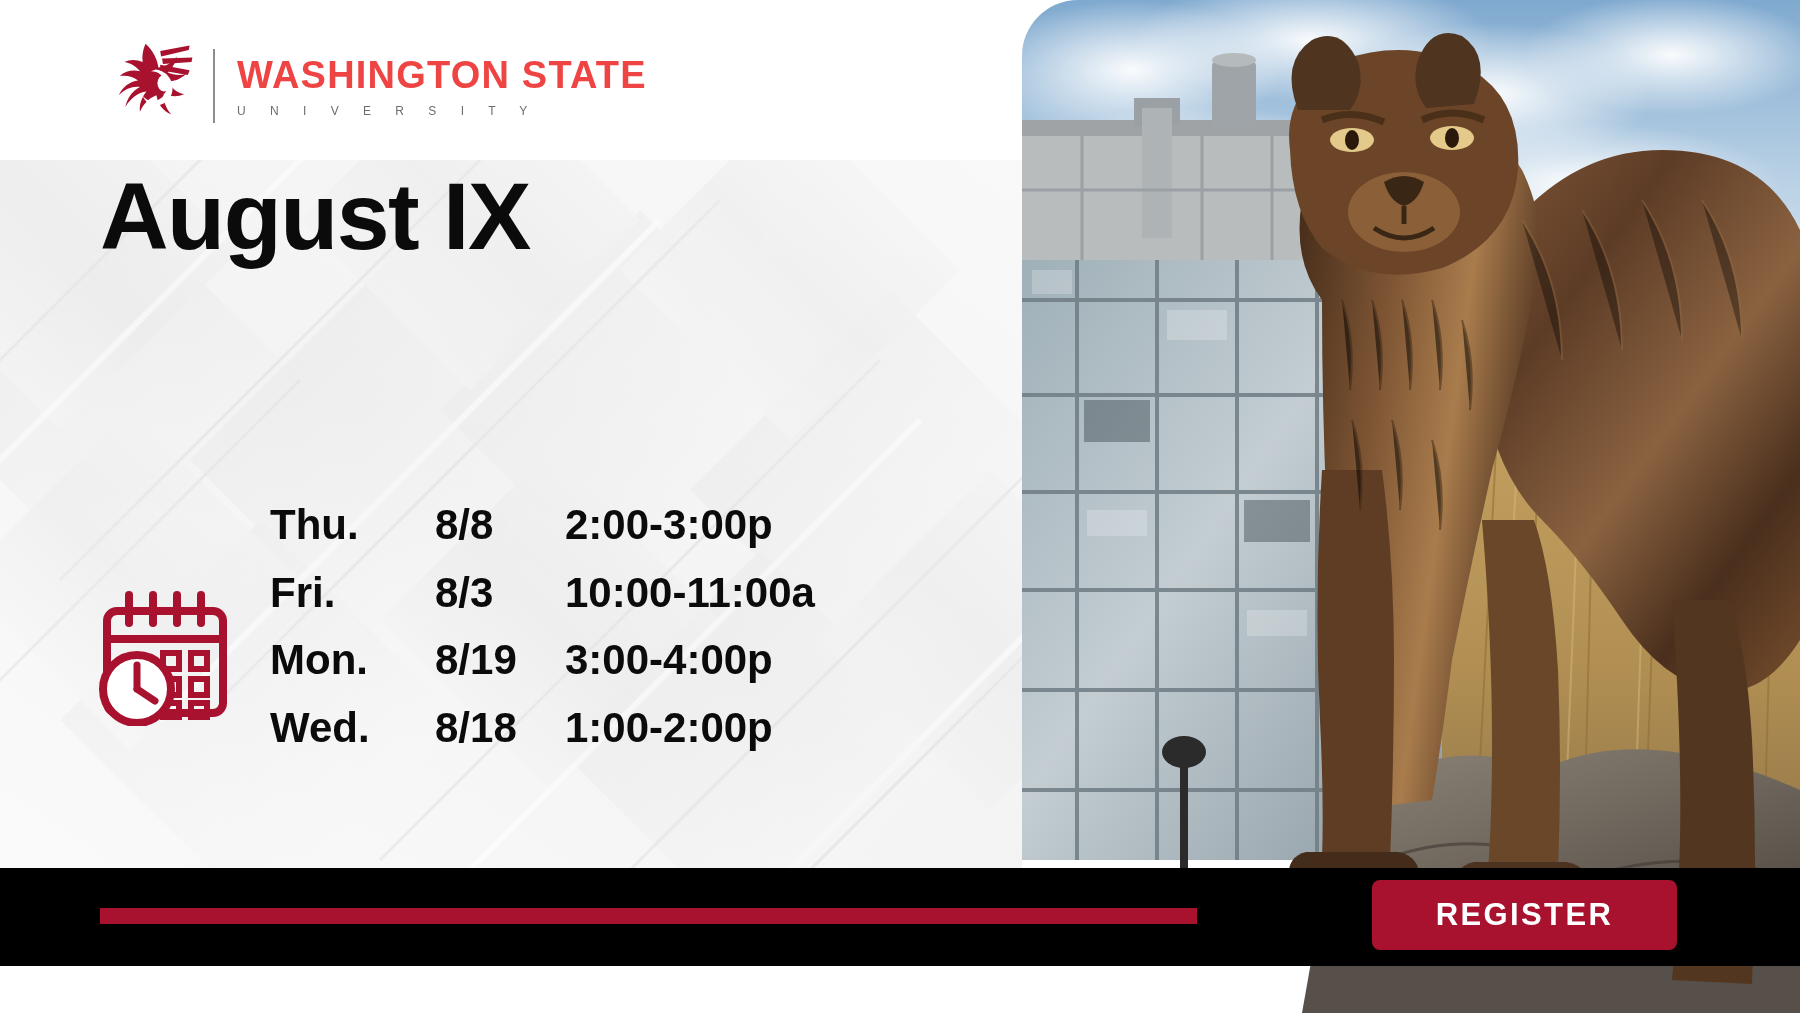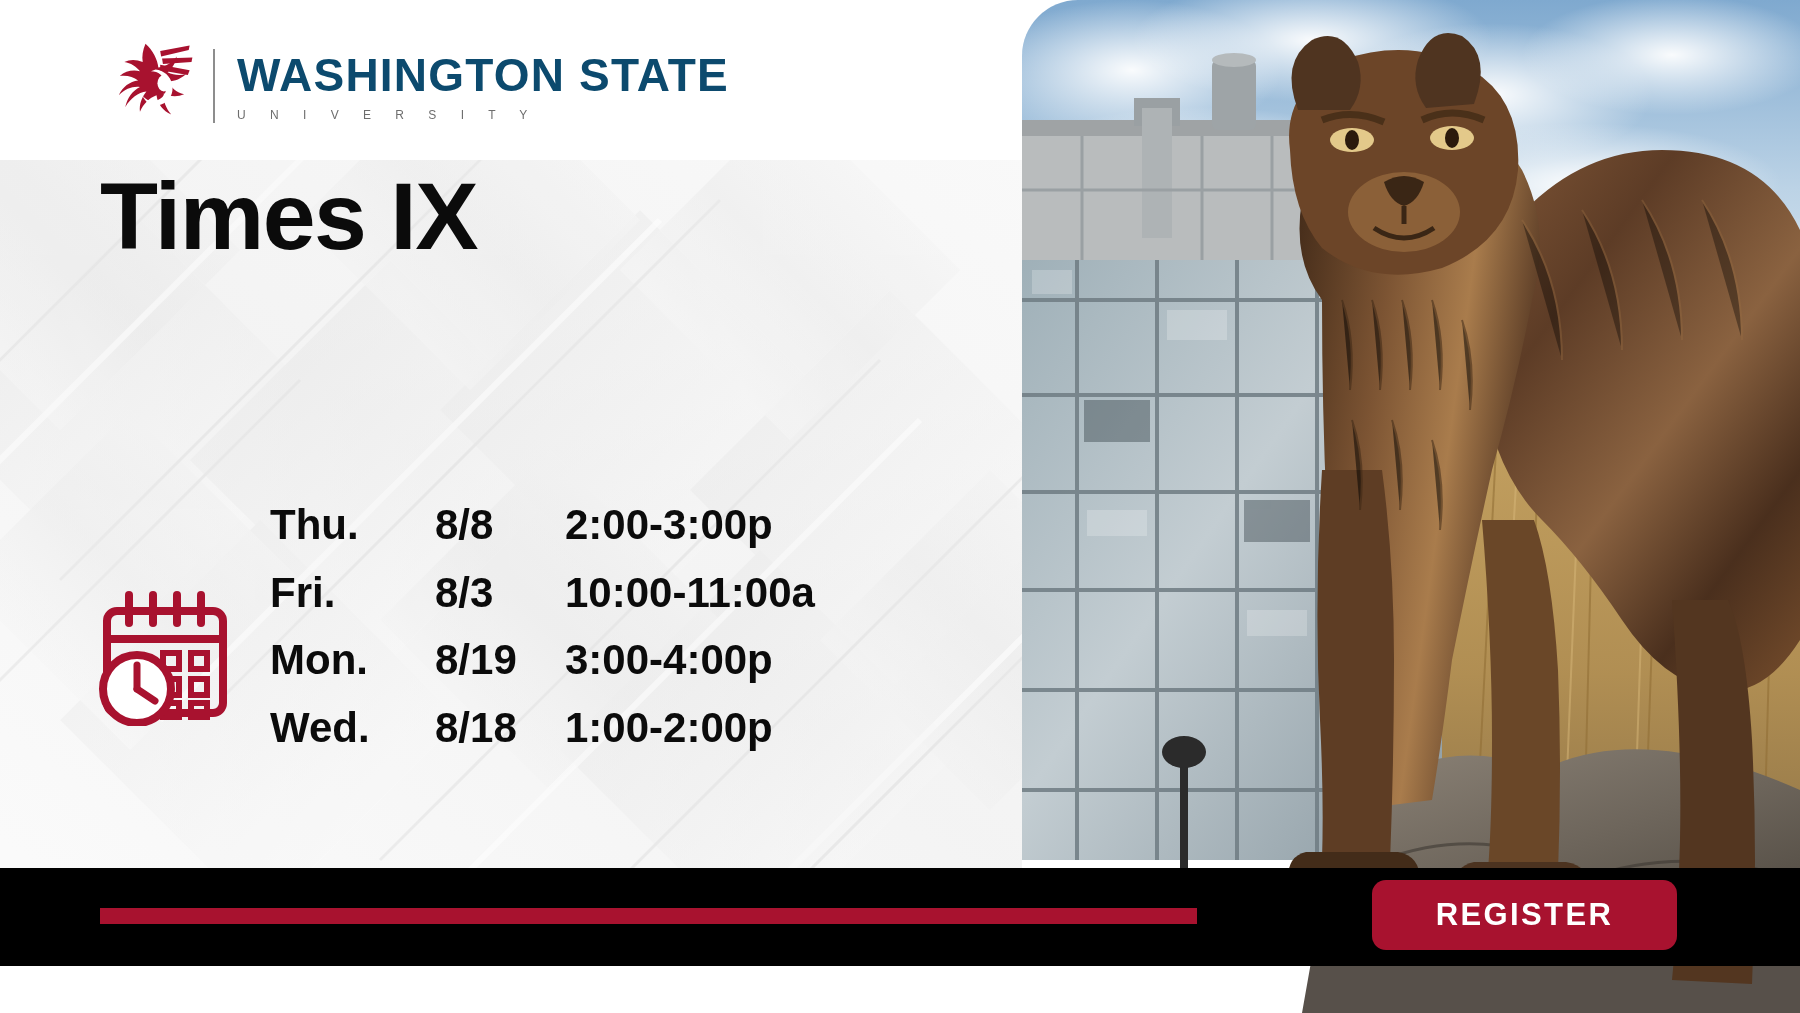--- a/index.html
+++ b/index.html
@@ -27,21 +27,21 @@
   .logo-row{
     position:absolute;left:105px;top:40px;
     display:flex;align-items:center;gap:0px;height:92px;
   }
   .cougar-mark{width:92px;height:92px;flex:none;}
   .logo-divider{
     width:2px;height:74px;background:#8d8d8d;margin:0 22px 0 16px;flex:none;
   }
   .logo-words{display:flex;flex-direction:column;justify-content:center;}
   .logo-line1{
-    font-size:46px;font-weight:bold;color:#0c4a6e;letter-spacing:1.2px;
+    font-size:38px;font-weight:bold;color:#ef4444;letter-spacing:1.2px;
     line-height:1;
   }
   .logo-line2{
     font-size:12px;font-weight:normal;color:#6d6d6d;letter-spacing:10.5px;
     line-height:1;margin-top:11px;
   }
 
   
   .headline{
     position:absolute;left:100px;top:170px;width:820px;
@@ -74,21 +74,21 @@
 
   
   .footer-bar{
     position:absolute;left:0;top:868px;width:1800px;height:98px;background:#000000;
   }
   .footer-rule{
     position:absolute;left:100px;top:908px;width:1097px;height:16px;background:#a8122f;
   }
   .register-btn{
     position:absolute;left:1372px;top:880px;width:305px;height:70px;
-    background:#a8122f;border-radius:14px;border:none;
+    background:#a8122f;border-radius:8px;border:none;
     display:flex;align-items:center;justify-content:center;
     color:#ffffff;font-size:31px;font-weight:bold;letter-spacing:2.4px;
     cursor:pointer;font-family:"Liberation Sans", sans-serif;
   }
 
   
   .photo-panel{
     position:absolute;left:1022px;top:0;width:778px;height:1013px;
     border-top-left-radius:56px;border-bottom-left-radius:56px;
     overflow:hidden;
@@ -183,21 +183,21 @@
         </g>
       </svg>
       <div class="logo-divider"></div>
       <div class="logo-words">
         <div class="logo-line1">WASHINGTON STATE</div>
         <div class="logo-line2">U N I V E R S I T Y</div>
       </div>
     </div>
 
     <div class="headline">
-      <span class="l1">Times IX</span>
+      <span class="l1">August IX</span>
     </div>
 
 
     <div class="sched-wrap">
       <svg class="cal-icon" viewBox="0 0 140 145" xmlns="http://www.w3.org/2000/svg">
         <g stroke="#a8122f" fill="none" stroke-width="8">
 
           <path d="M22 30 h96 a10 10 0 0 1 10 10 v82 a10 10 0 0 1 -10 10 h-96
                    a10 10 0 0 1 -10 -10 v-82 a10 10 0 0 1 10 -10 z"></path>
           <line x1="12" y1="58" x2="128" y2="58"></line>

